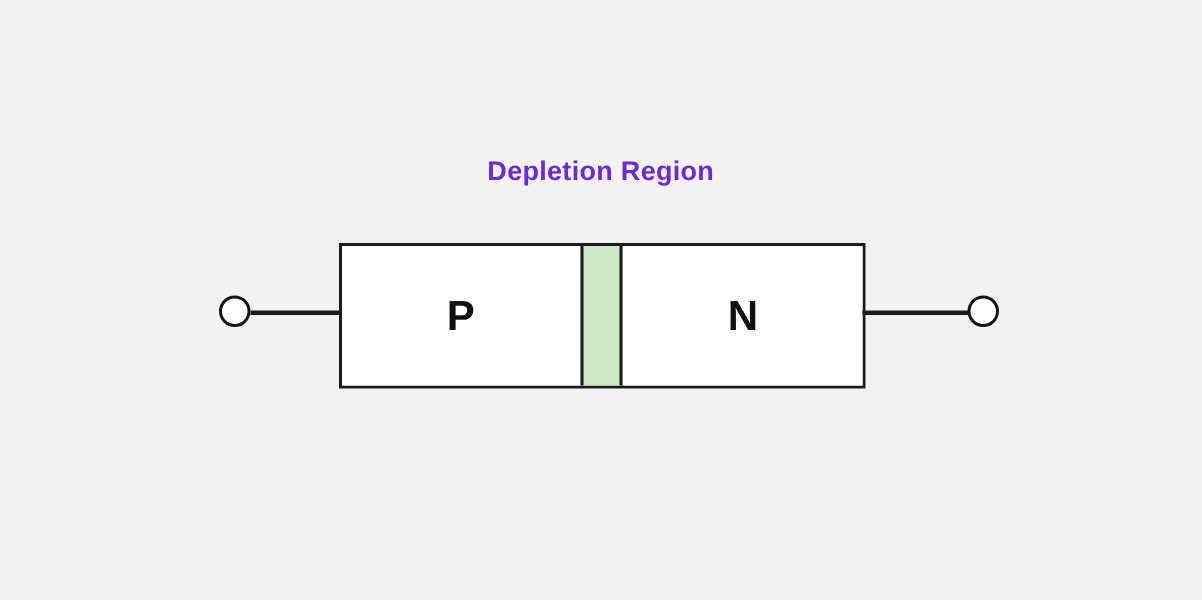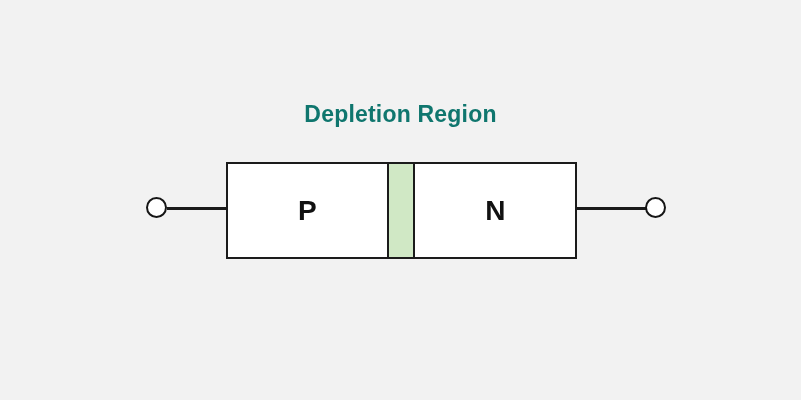--- a/index.html
+++ b/index.html
@@ -23,23 +23,23 @@
     background: #f2f2f2;
   }
 
   
   .diagram-title {
     position: absolute;
     left: 0;
     top: 99px;
     width: 801px;
     text-align: center;
-    font-size: 23px;
+    font-size: 18px;
     font-weight: bold;
-    color: #0f766e;
+    color: #6d28d9;
     letter-spacing: 0.2px;
     line-height: 30px;
     white-space: nowrap;
   }
 
   
   .junction-body {
     position: absolute;
     left: 226px;
     top: 162px;

